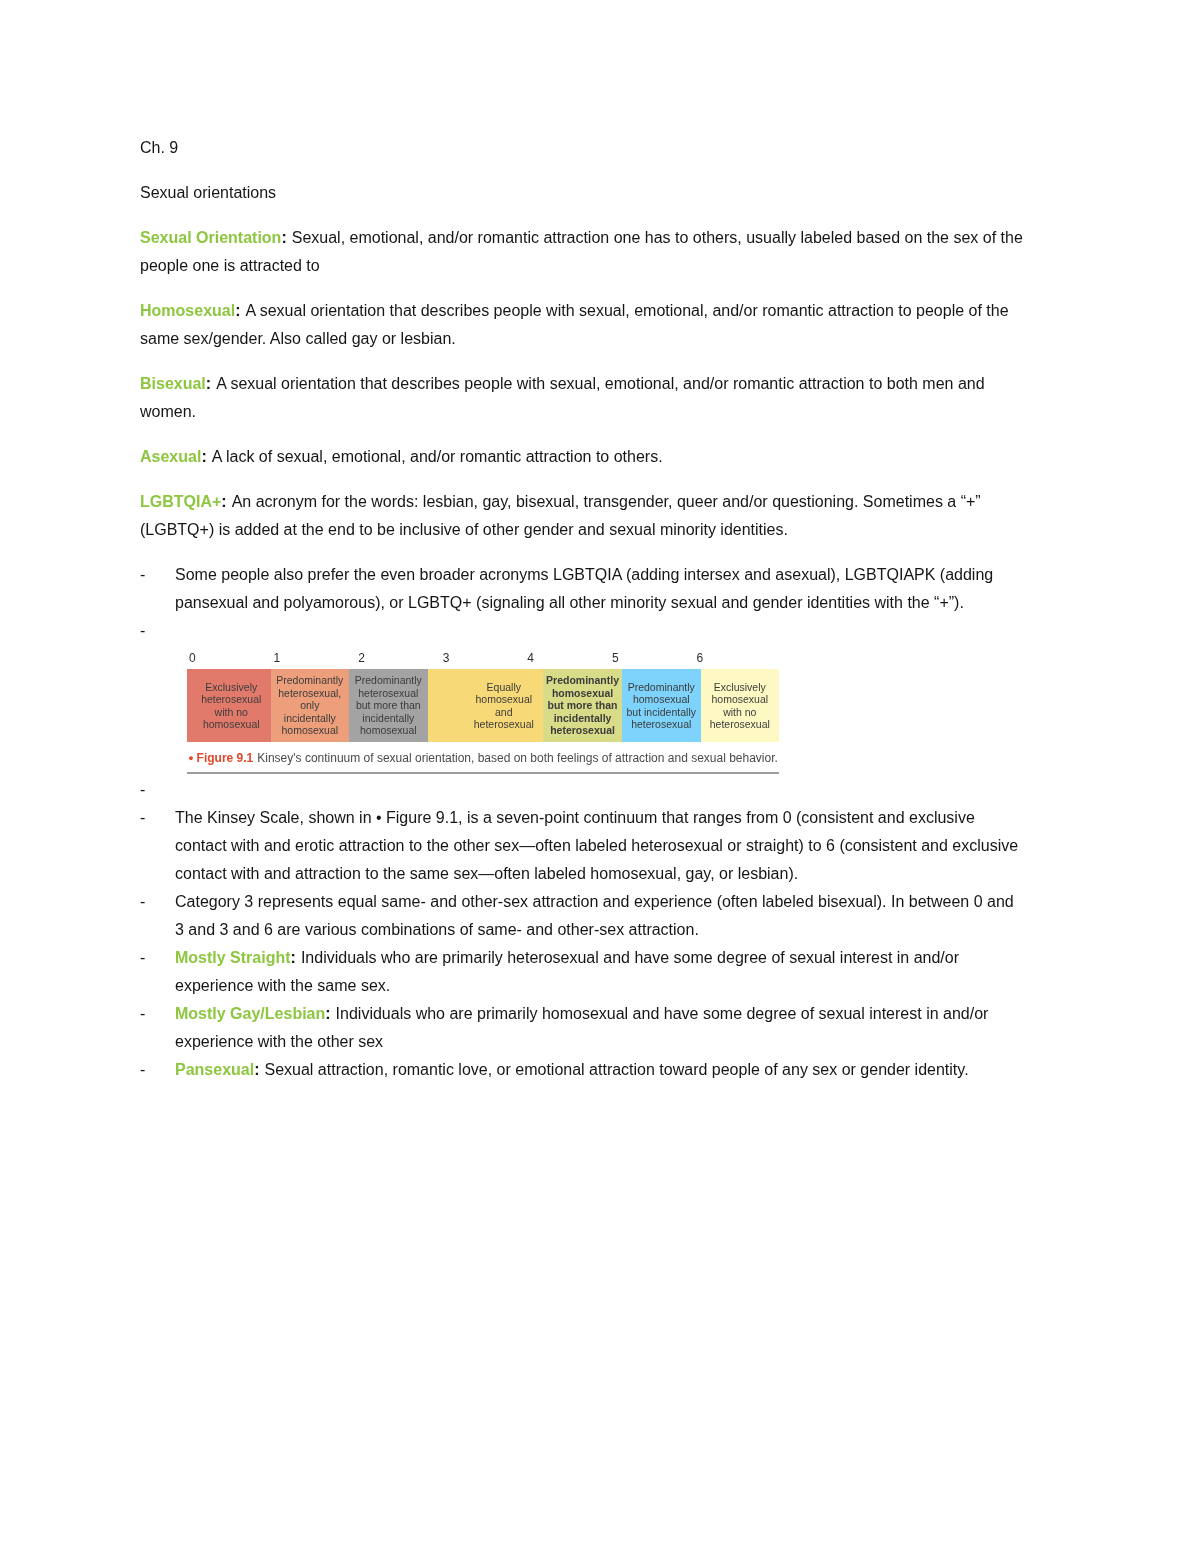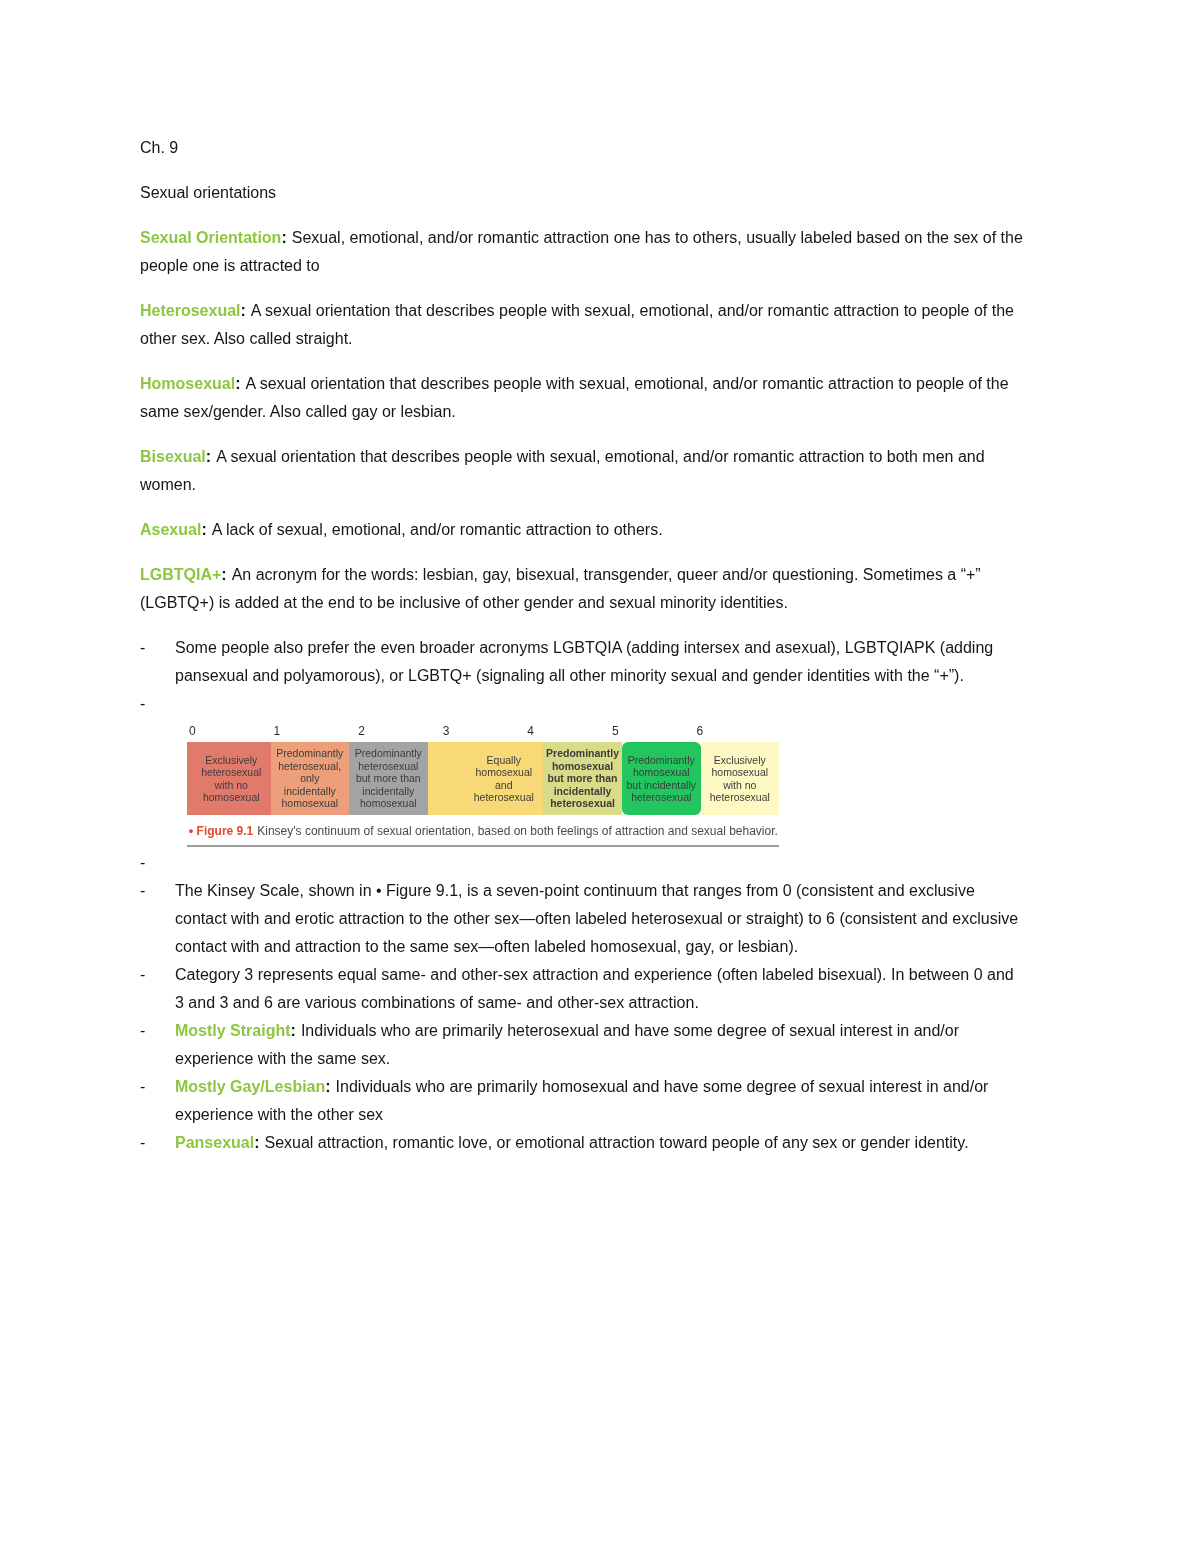--- a/index.html
+++ b/index.html
@@ -113,21 +113,20 @@
 <body>
 
 <div class="page">
   <div class="content">
 
     <p class="para">Ch. 9</p>
     <p class="para">Sexual orientations</p>
 
     <p class="para"><span class="term">Sexual Orientation</span><span class="term-sep">:</span><span>Sexual, emotional, and/or romantic attraction one has to others, usually labeled based on the sex of the people one is attracted to</span></p>
 
-    <p class="para"><span class="term">Heterosexual</span><span class="term-sep">:</span><span>A sexual orientation that describes people with sexual, emotional, and/or romantic attraction to people of the other sex. Also called straight.</span></p>
 
     <p class="para"><span class="term">Homosexual</span><span class="term-sep">:</span><span>A sexual orientation that describes people with sexual, emotional, and/or romantic attraction to people of the same sex/gender. Also called gay or lesbian.</span></p>
 
     <p class="para"><span class="term">Bisexual</span><span class="term-sep">:</span><span>A sexual orientation that describes people with sexual, emotional, and/or romantic attraction to both men and women.</span></p>
 
     <p class="para"><span class="term">Asexual</span><span class="term-sep">:</span><span>A lack of sexual, emotional, and/or romantic attraction to others.</span></p>
 
     <p class="para"><span class="term">LGBTQIA+</span><span class="term-sep">:</span><span>An acronym for the words: lesbian, gay, bisexual, transgender, queer and/or questioning. Sometimes a “+” (LGBTQ+) is added at the end to be inclusive of other gender and sexual minority identities.</span></p>
 
 
@@ -152,21 +151,21 @@
           <span class="fig-num">4</span>
           <span class="fig-num">5</span>
           <span class="fig-num">6</span>
         </div>
         <div class="fig-boxes">
           <div class="fig-box" style="background-color: rgb(226, 122, 107); padding-left: 8px;">Exclusively heterosexual with no homosexual</div>
           <div class="fig-box" style="background-color: rgb(236, 159, 122);">Predominantly heterosexual, only incidentally homosexual</div>
           <div class="fig-box" style="background-color: #a3a3a3;">Predominantly heterosexual but more than incidentally homosexual</div>
           <div class="fig-box" style="background-color: rgb(248, 217, 119); padding-left: 40px;">Equally homosexual and heterosexual</div>
           <div class="fig-box" style="background-color: rgb(216, 219, 136); font-weight: bold;">Predominantly homosexual but more than incidentally heterosexual</div>
-          <div class="fig-box" style="background-color: #22c55e; border-radius: 6px;">Predominantly homosexual but incidentally heterosexual</div>
+          <div class="fig-box" style="background-color: #7dd3fc;">Predominantly homosexual but incidentally heterosexual</div>
           <div class="fig-box" style="background-color: #fef9c3;">Exclusively homosexual with no heterosexual</div>
         </div>
         <div class="fig-caption">
           <span class="cap-dot">●</span><span class="cap-label">Figure 9.1</span><span>Kinsey's continuum of sexual orientation, based on both feelings of attraction and sexual behavior.</span>
         </div>
         <div class="fig-rule"></div>
       </div>
 
       <div class="bullet-item">
         <span class="dash">-</span>

